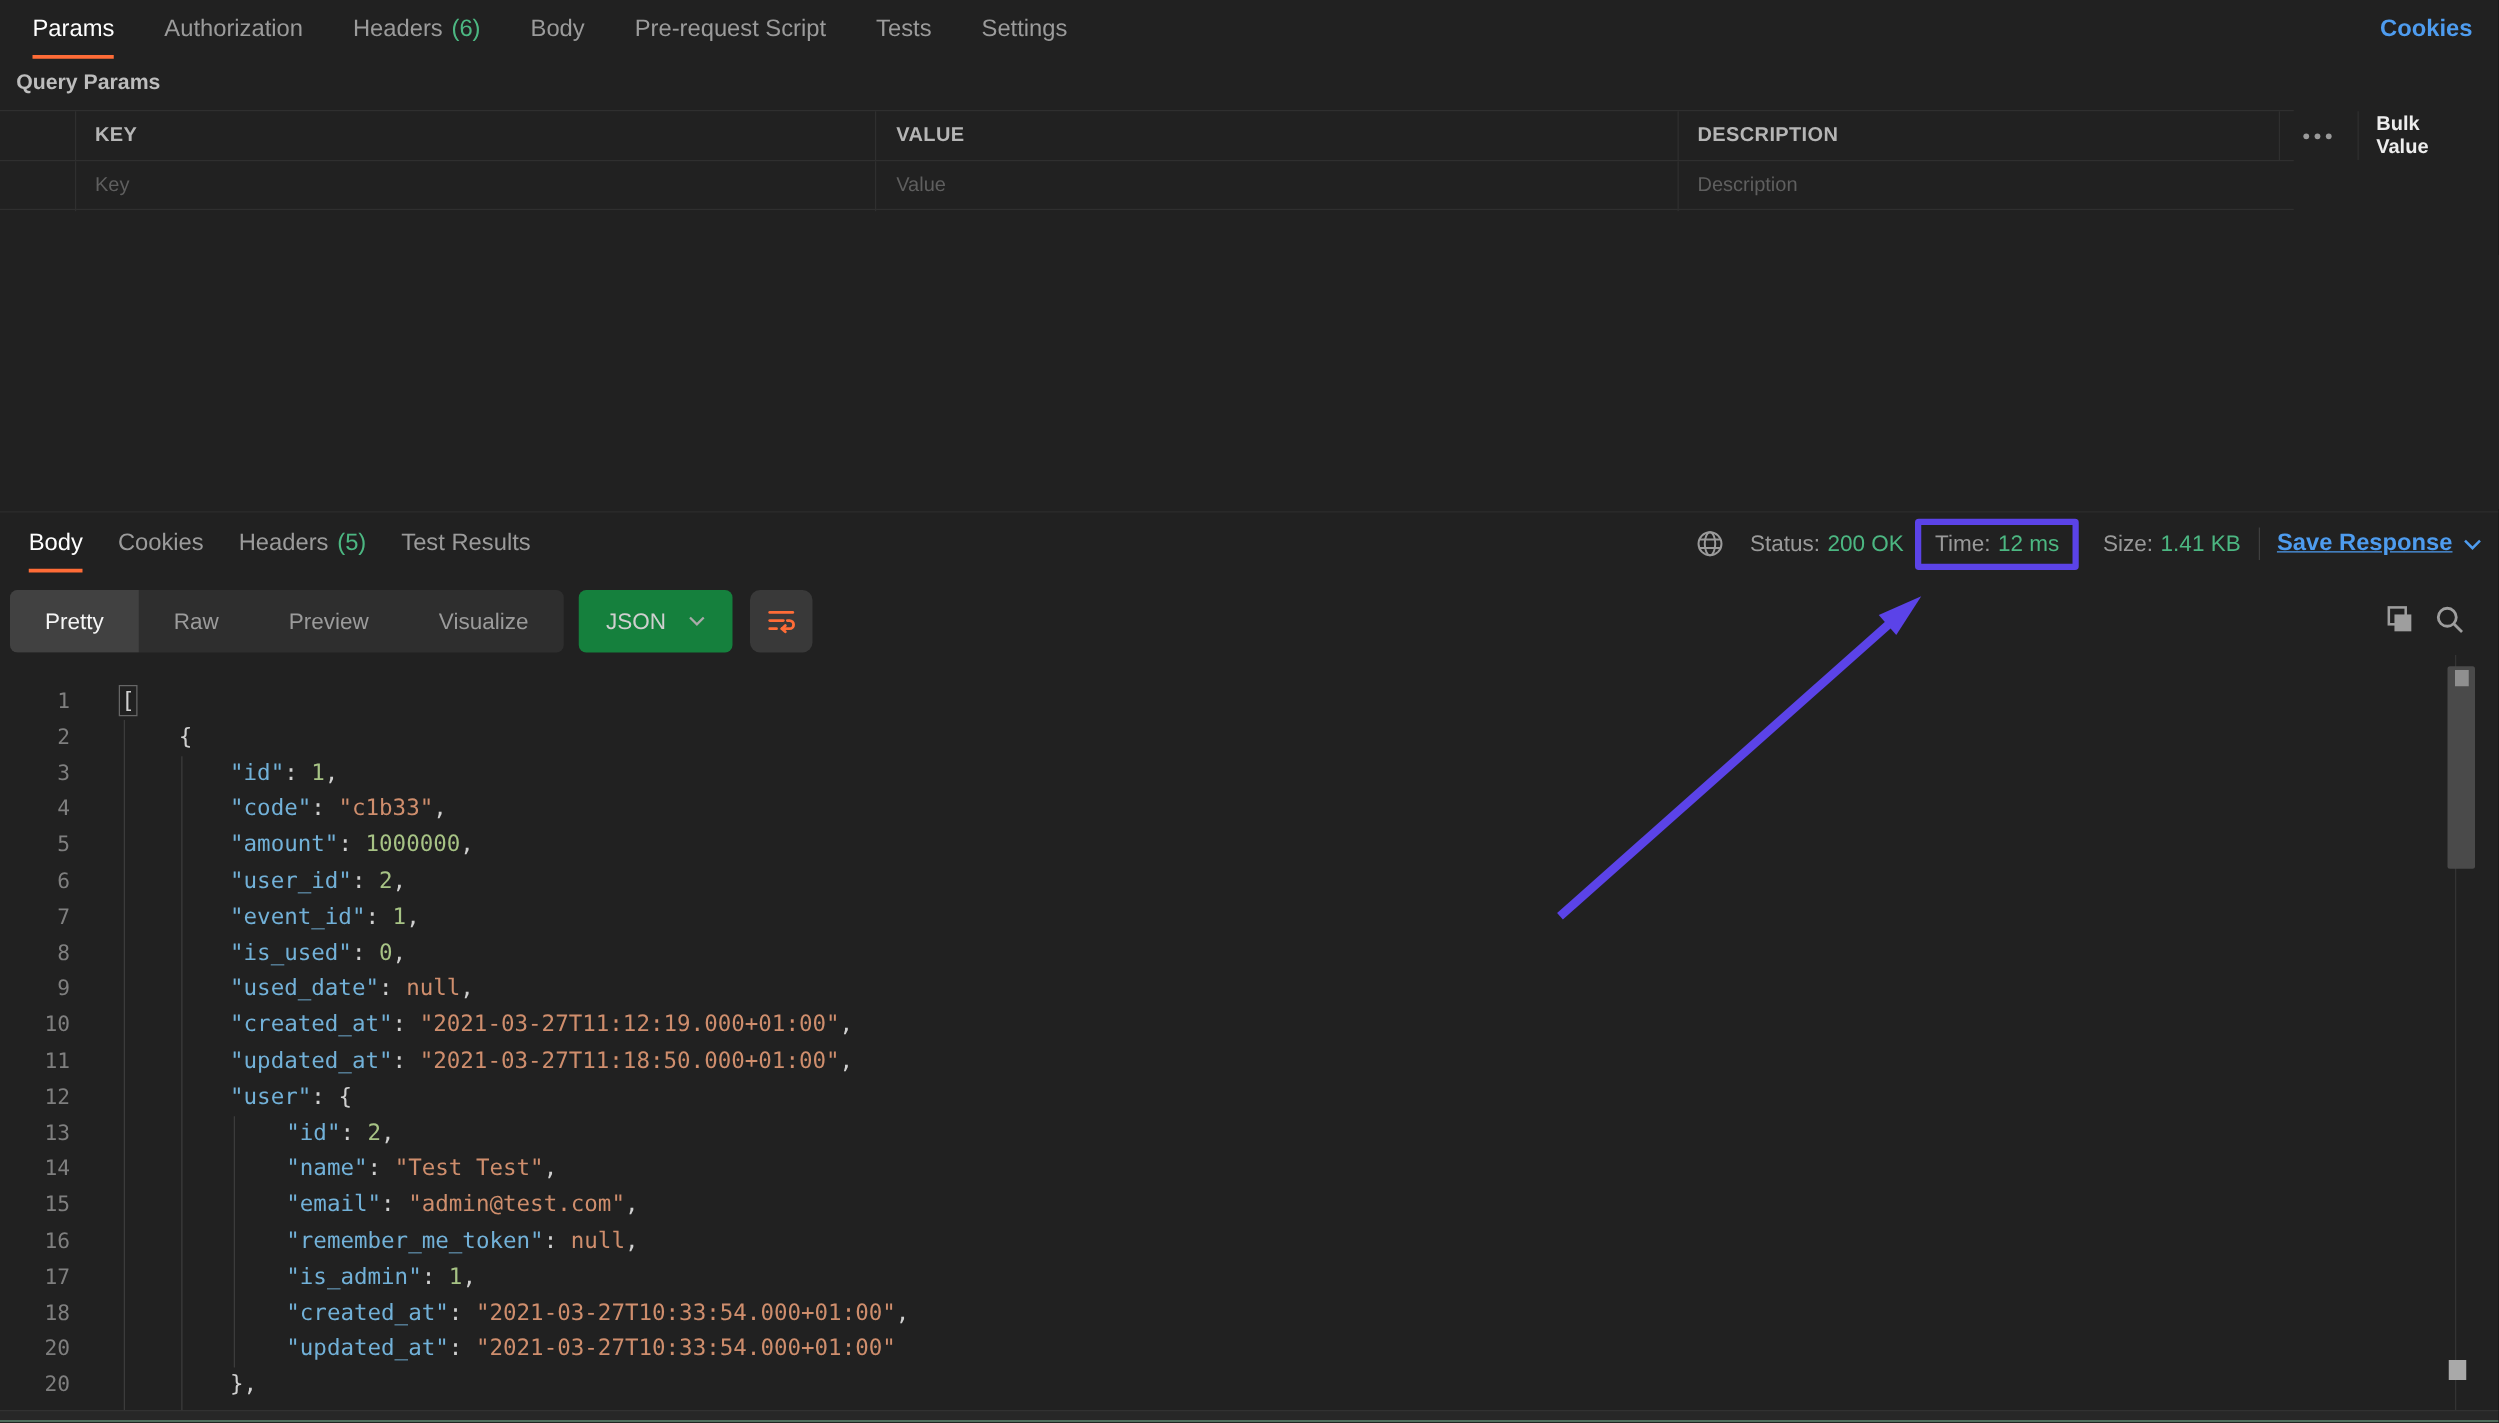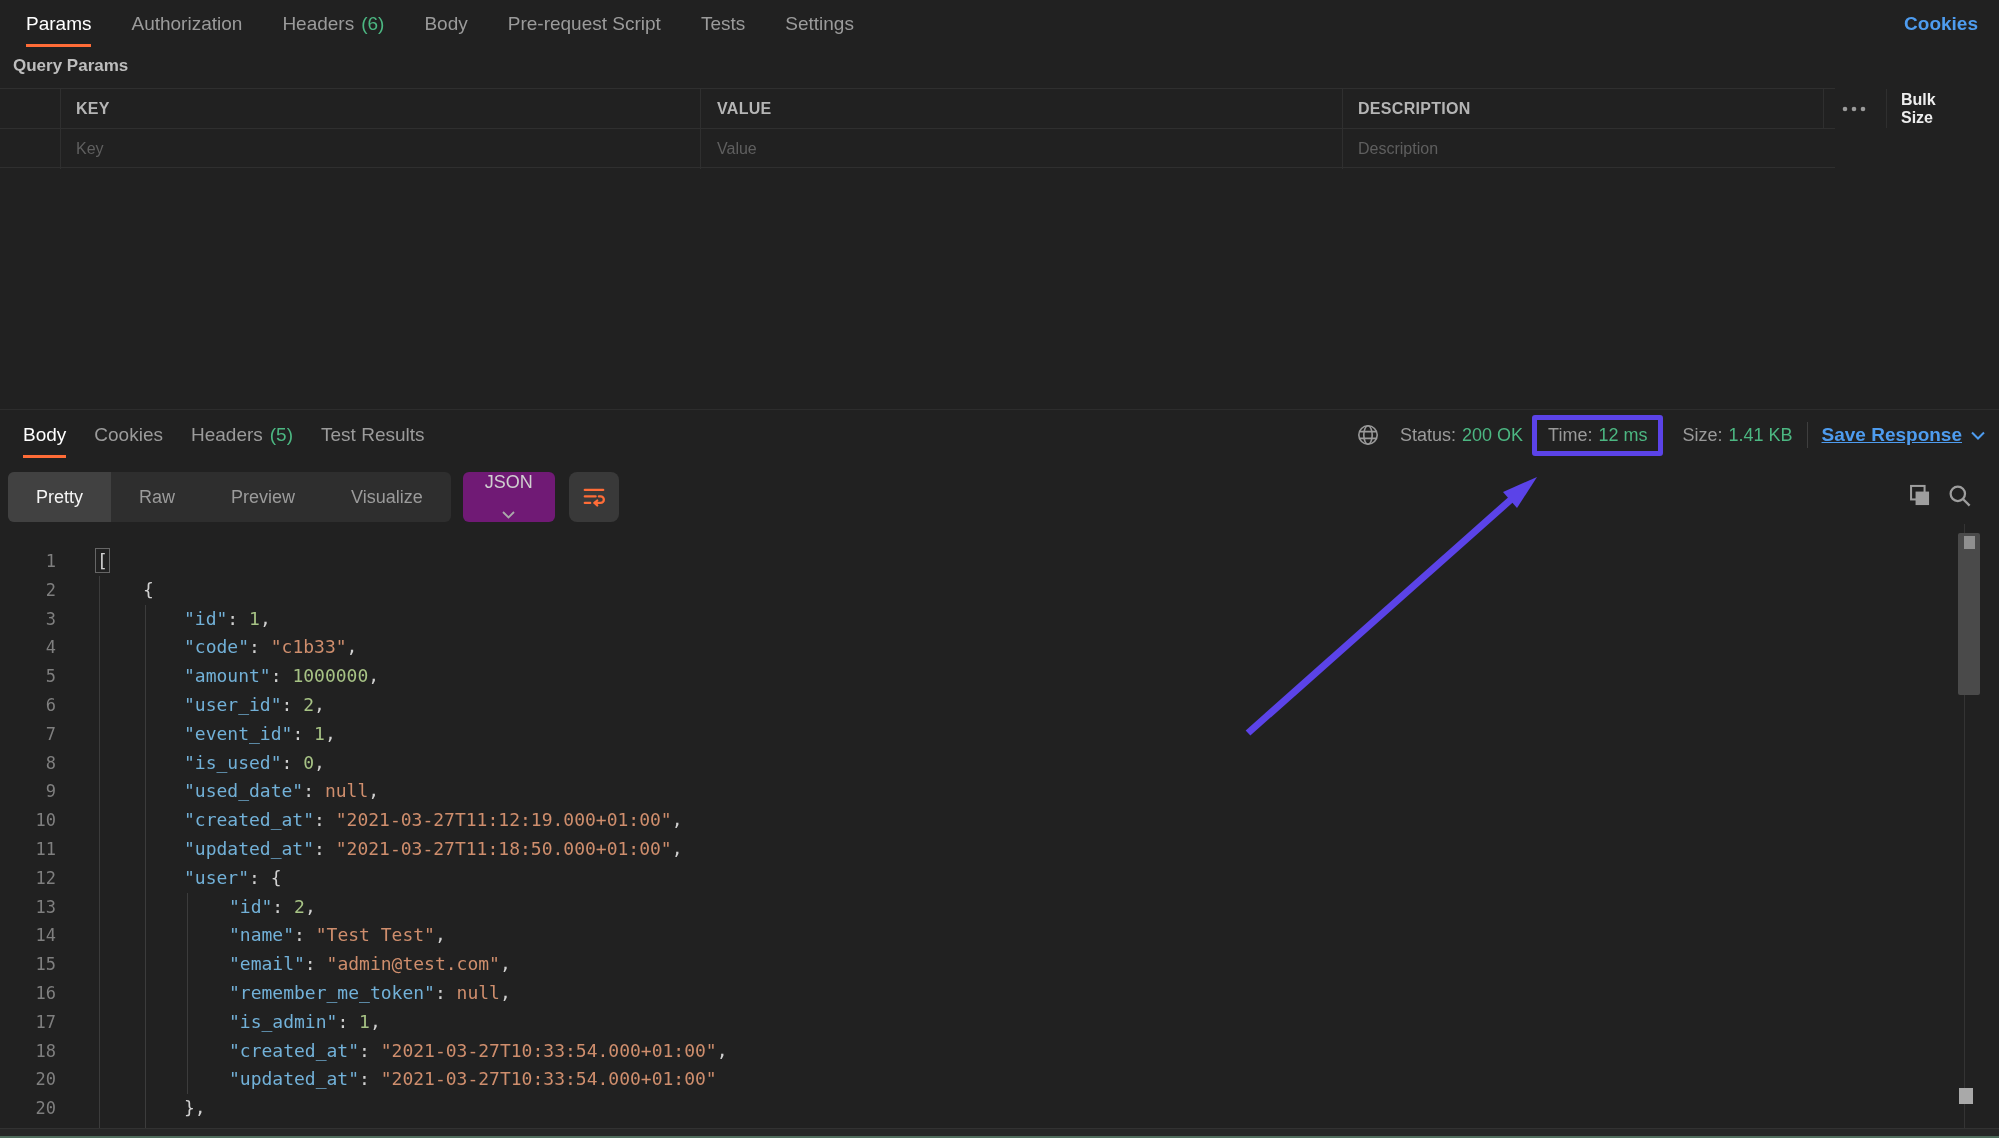--- a/index.html
+++ b/index.html
@@ -47,21 +47,21 @@
          border:5px solid #5b43e8; border-radius:3px; }
   .meta-divider { width:1px; height:26px; background:#3f3f3f; margin-left:14px; }
   .save-response { display:flex; align-items:center; gap:9px; margin-left:14px;
          color:#4e9cef; font-size:19px; font-weight:700; cursor:pointer;text-decoration:underline; }
   
   .view-bar { position:absolute; left:8px; top:472px; height:50px; display:flex; align-items:center; }
   .segmented { display:flex; height:50px; background:#2e2e2e; border-radius:6px; overflow:hidden; }
   .seg { display:flex; align-items:center; padding:0 28px; font-size:18px; color:#9b9b9b; cursor:pointer; }
   .seg.active { background:#414141; color:#f5f5f5; border-radius:0; }
   .lang-pill { display:flex; align-items:center; gap:18px; height:50px; margin-left:12px; padding:0 22px;
-         background:#701a75; border-radius:6px; color:#cfcfcf; font-size:18px; cursor:pointer;flex-direction:column; }
+         background:#15803d; border-radius:6px; color:#cfcfcf; font-size:18px; cursor:pointer; }
   .wrap-btn { display:flex; align-items:center; justify-content:center; width:50px; height:50px;
          margin-left:14px; background:#393939; border-radius:8px; cursor:pointer; }
   .body-icons { position:absolute; top:482px; display:flex; gap:13px; }
   .icon-btn { cursor:pointer; display:flex; }
   
   .code-area { position:absolute; left:0; top:547px; width:1950px; height:582px;
          font-family:"DejaVu Sans Mono", monospace; font-size:18px; }
   .cl { position:relative; height:28.8px; line-height:28.8px; white-space:pre; }
   .ln { position:absolute; left:0; top:0; width:56px; text-align:right; color:#7f7f7f; font-size:17px; }
   .cseg { position:absolute; top:0; }
@@ -125,21 +125,21 @@
       <div class="qp-cell-label" style="left:76px">KEY</div>
       <div class="qp-cell-label" style="left:717px">VALUE</div>
       <div class="qp-cell-label" style="left:1358px">DESCRIPTION</div>
       <div class="more-btn" style="left:1837px">
         <svg width="26" height="10" viewBox="0 0 26 10">
           <circle cx="4" cy="5" r="2.3" fill="#9a9a9a"></circle>
             <circle cx="13" cy="5" r="2.3" fill="#9a9a9a"></circle>
             <circle cx="22" cy="5" r="2.3" fill="#9a9a9a"></circle>
         </svg>
       </div>
-      <div class="bulk-edit" style="left:1901px">Bulk Size</div>
+      <div class="bulk-edit" style="left:1901px">Bulk Value</div>
     </div>
     <div class="qp-row inp">
       <div class="vline" style="left:60px"></div>
       <div class="vline" style="left:700px"></div>
       <div class="vline" style="left:1342px"></div>
       <input class="qp-input" style="left: 76px; width: 600px;" placeholder="Key">
       <input class="qp-input" style="left: 717px; width: 600px;" placeholder="Value">
       <input class="qp-input" style="left: 1358px; width: 440px;" placeholder="Description">
     </div>
   </div>

